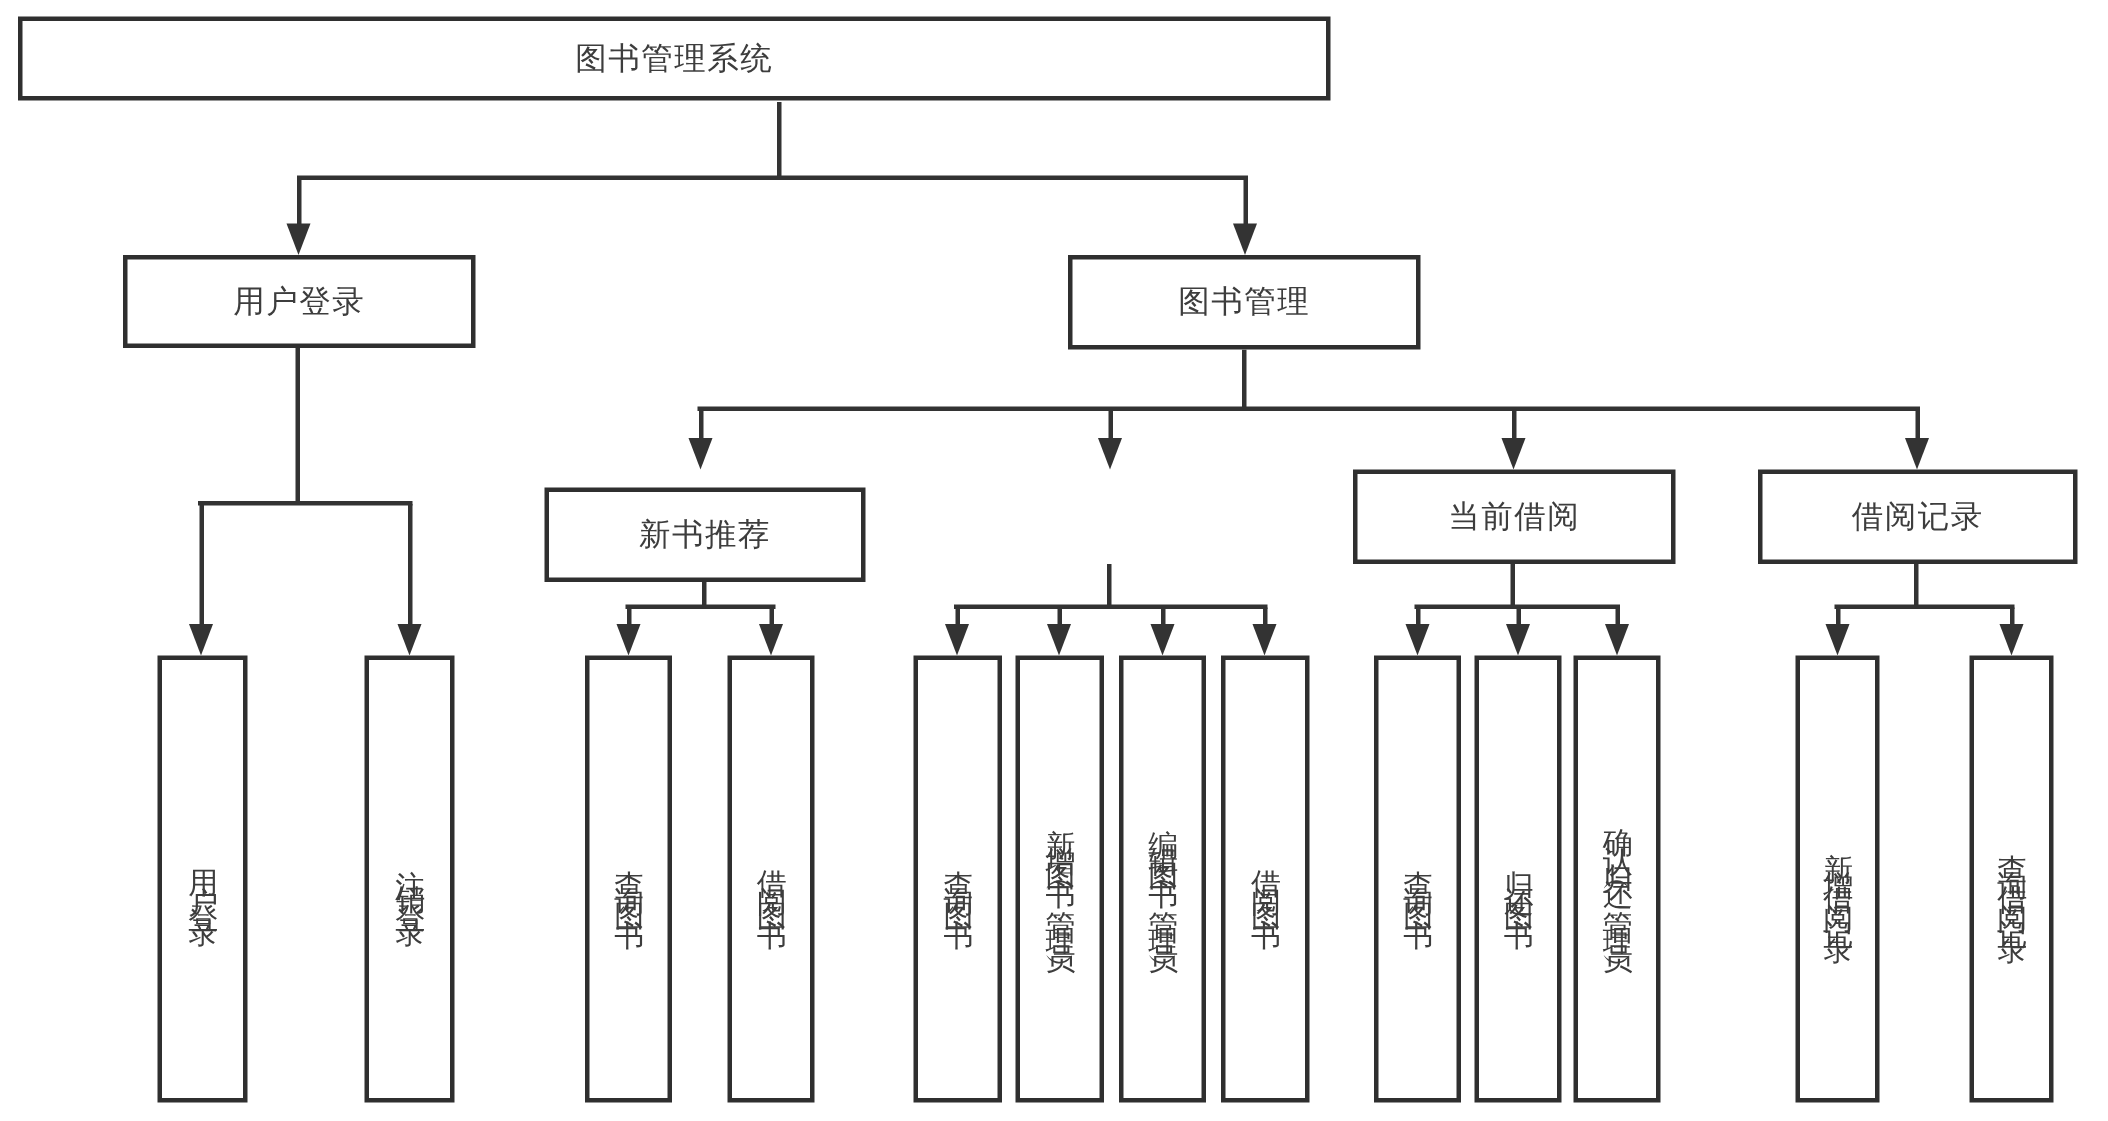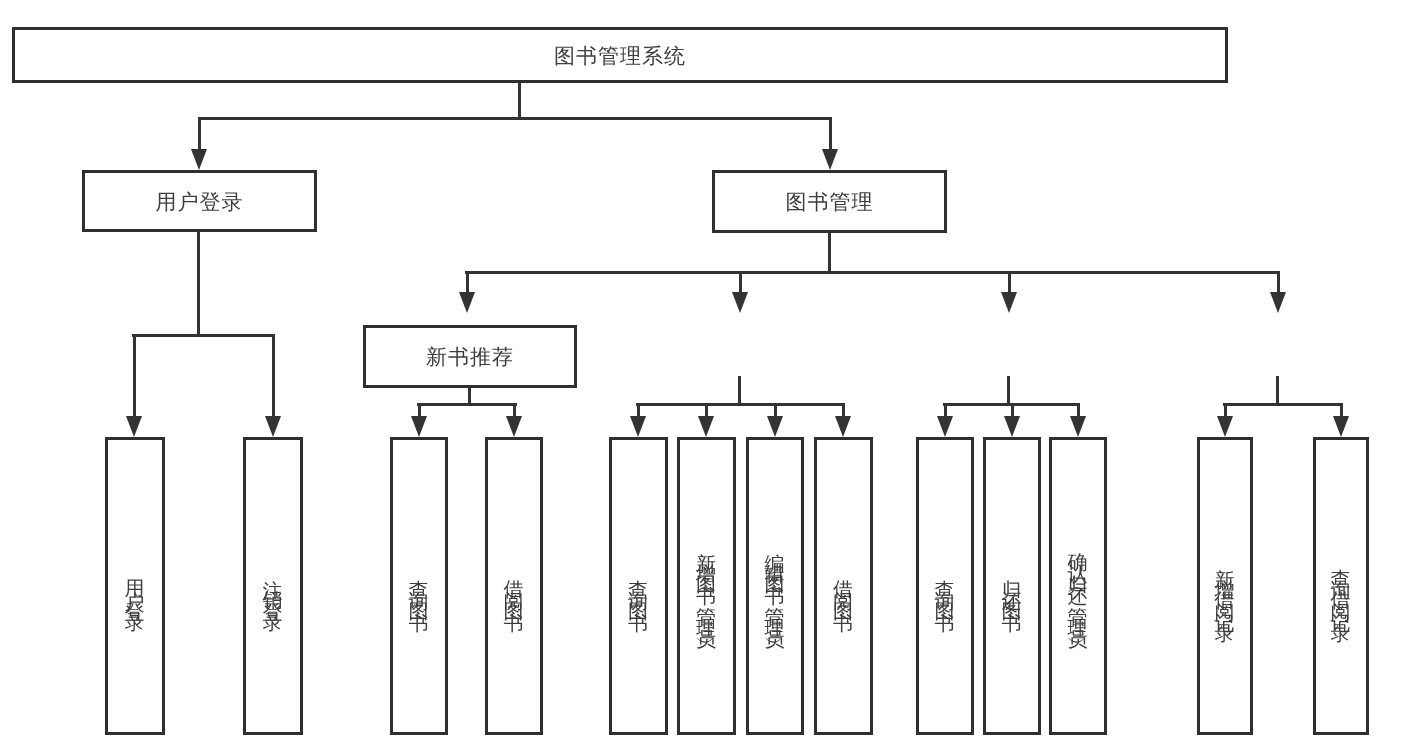--- a/index.html
+++ b/index.html
@@ -73,33 +73,39 @@
   <div class="hline" style="left:943px;top:403px;width:137px;"></div>
   <div class="drop" style="left:937px;top:405px;height:32px;"></div>
   <div class="drop" style="left:1004px;top:405px;height:32px;"></div>
   <div class="drop" style="left:1070px;top:405px;height:32px;"></div>
 
   <div class="vline" style="left:1276px;top:376px;height:30px;"></div>
   <div class="hline" style="left:1223px;top:403px;width:120px;"></div>
   <div class="drop" style="left:1217px;top:405px;height:32px;"></div>
   <div class="drop" style="left:1333px;top:405px;height:32px;"></div>
 
-  <div class="box" style="left:12px;top:27px;width:1216px;height:56px;">
+  <div class="box" style="left:12px;top:11px;width:875px;height:56px;">
     <span class="hlabel">图书管理系统</span>
   </div>
 
   <div class="box" style="left:82px;top:170px;width:235px;height:62px;">
     <span class="hlabel">用户登录</span>
   </div>
   <div class="box" style="left:712px;top:170px;width:235px;height:63px;">
     <span class="hlabel">图书管理</span>
   </div>
 
   <div class="box" style="left:363px;top:325px;width:214px;height:63px;">
     <span class="hlabel">新书推荐</span>
+  </div>
+  <div class="box" style="left:902px;top:313px;width:215px;height:63px;">
+    <span class="hlabel">当前借阅</span>
+  </div>
+  <div class="box" style="left:1172px;top:313px;width:213px;height:63px;">
+    <span class="hlabel">借阅记录</span>
   </div>
 
   <div class="box" style="left:105px;top:437px;width:60px;height:298px;">
     <span class="vtext">用户登录</span>
   </div>
   <div class="box" style="left:243px;top:437px;width:60px;height:298px;">
     <span class="vtext">注销登录</span>
   </div>
 
   <div class="box" style="left:390px;top:437px;width:58px;height:298px;">

